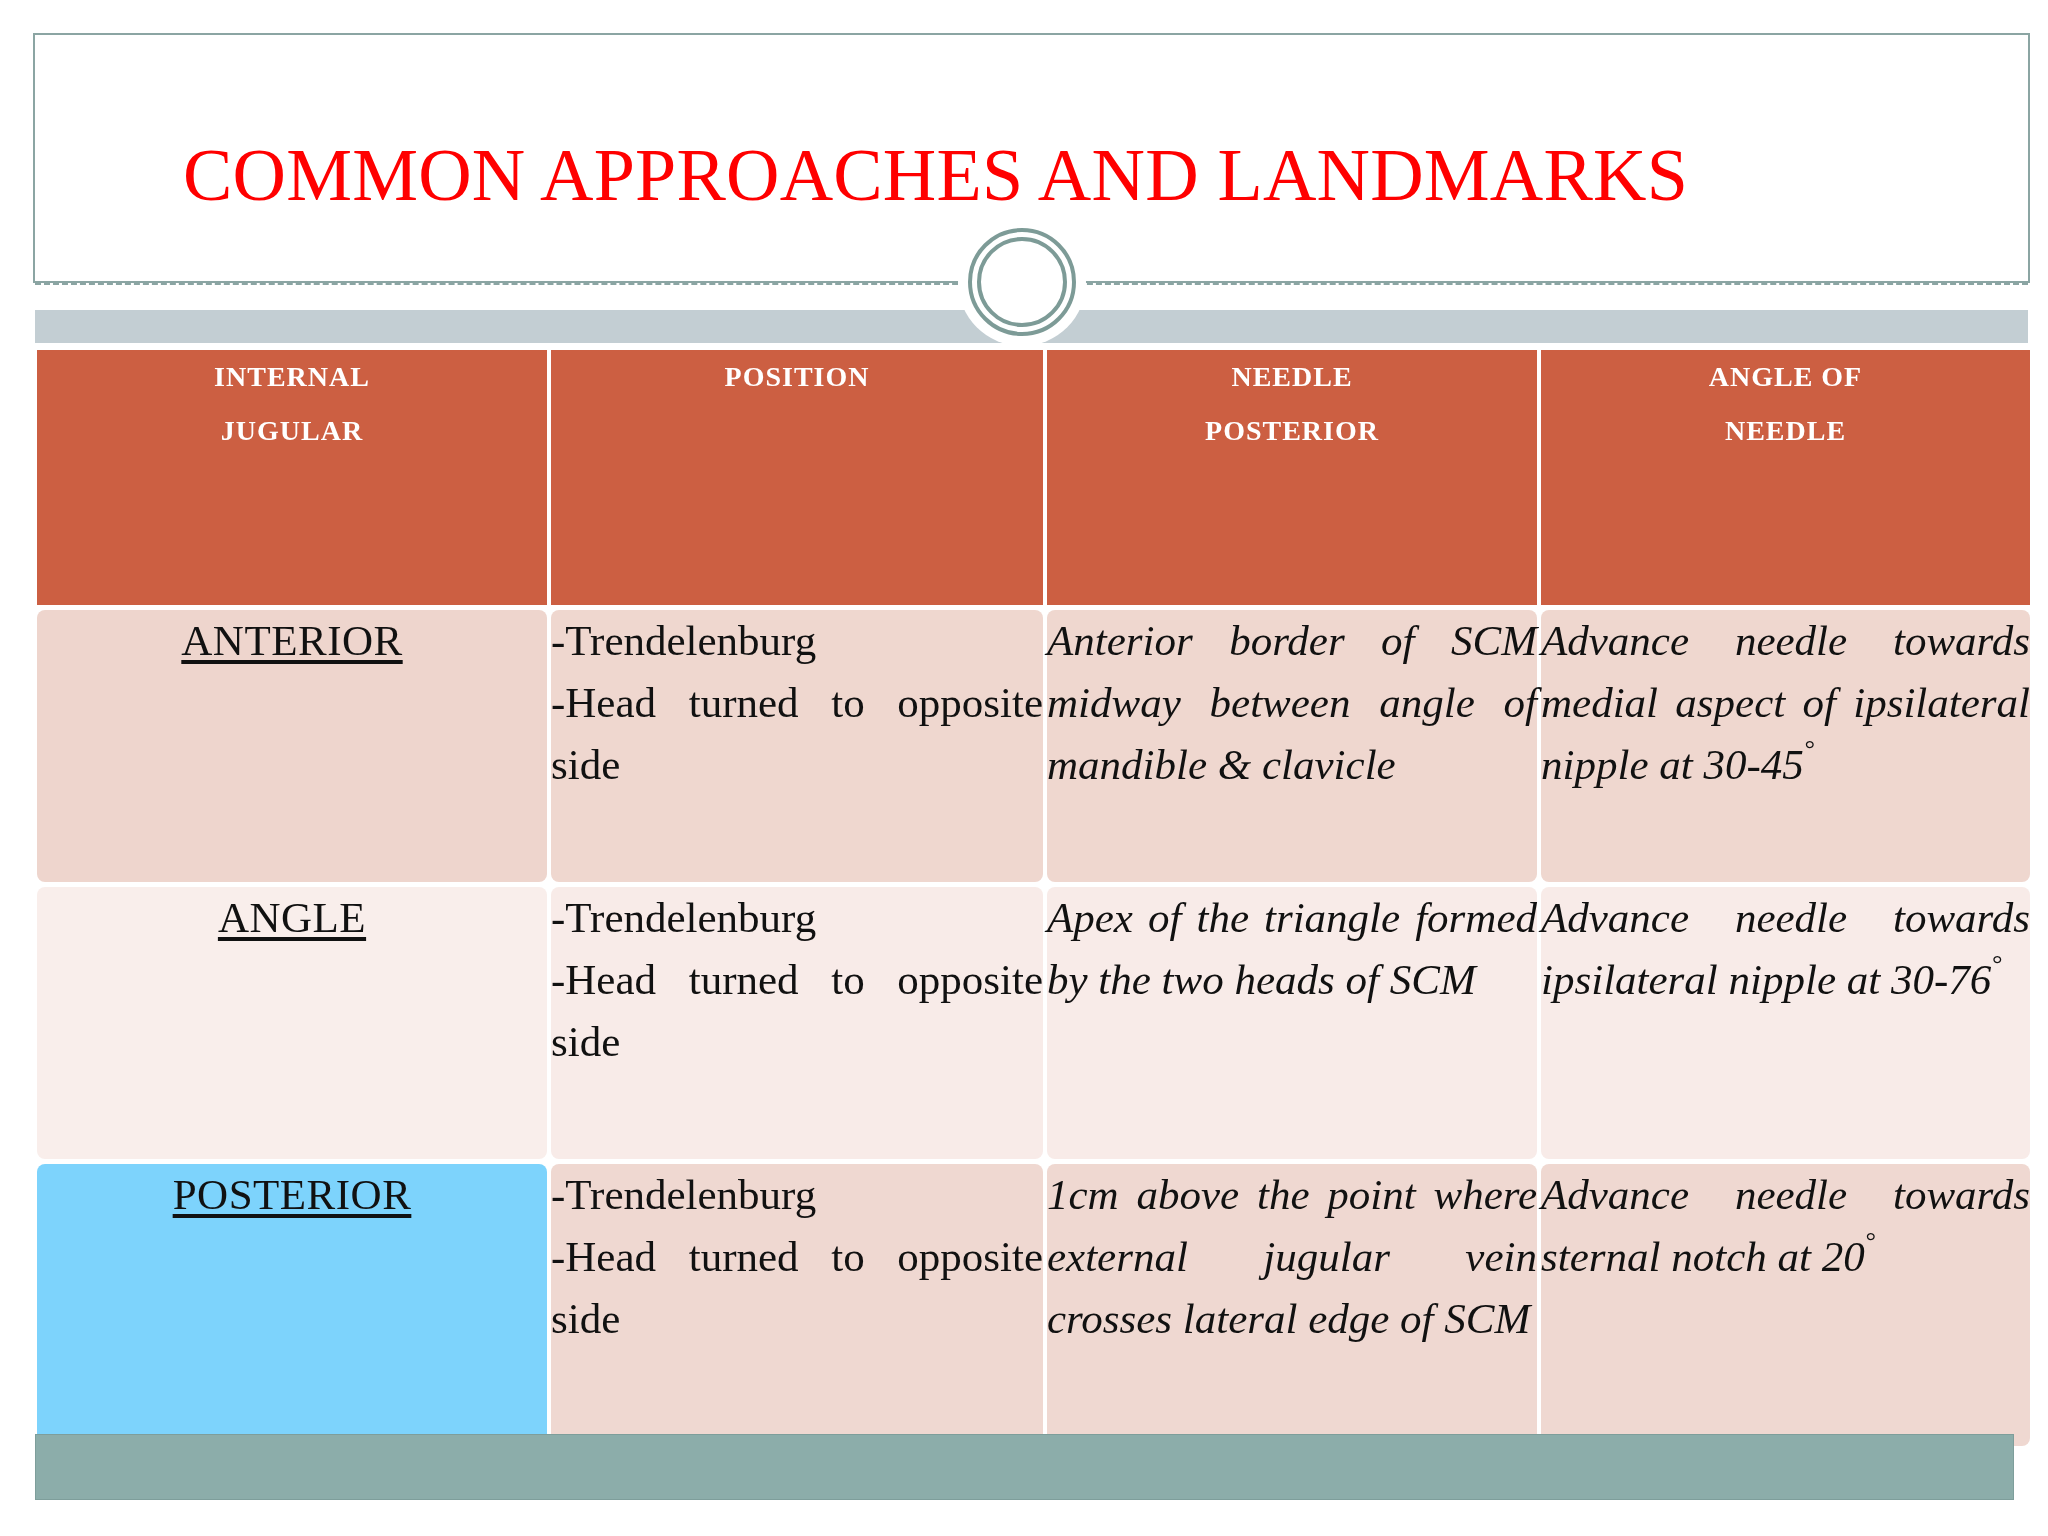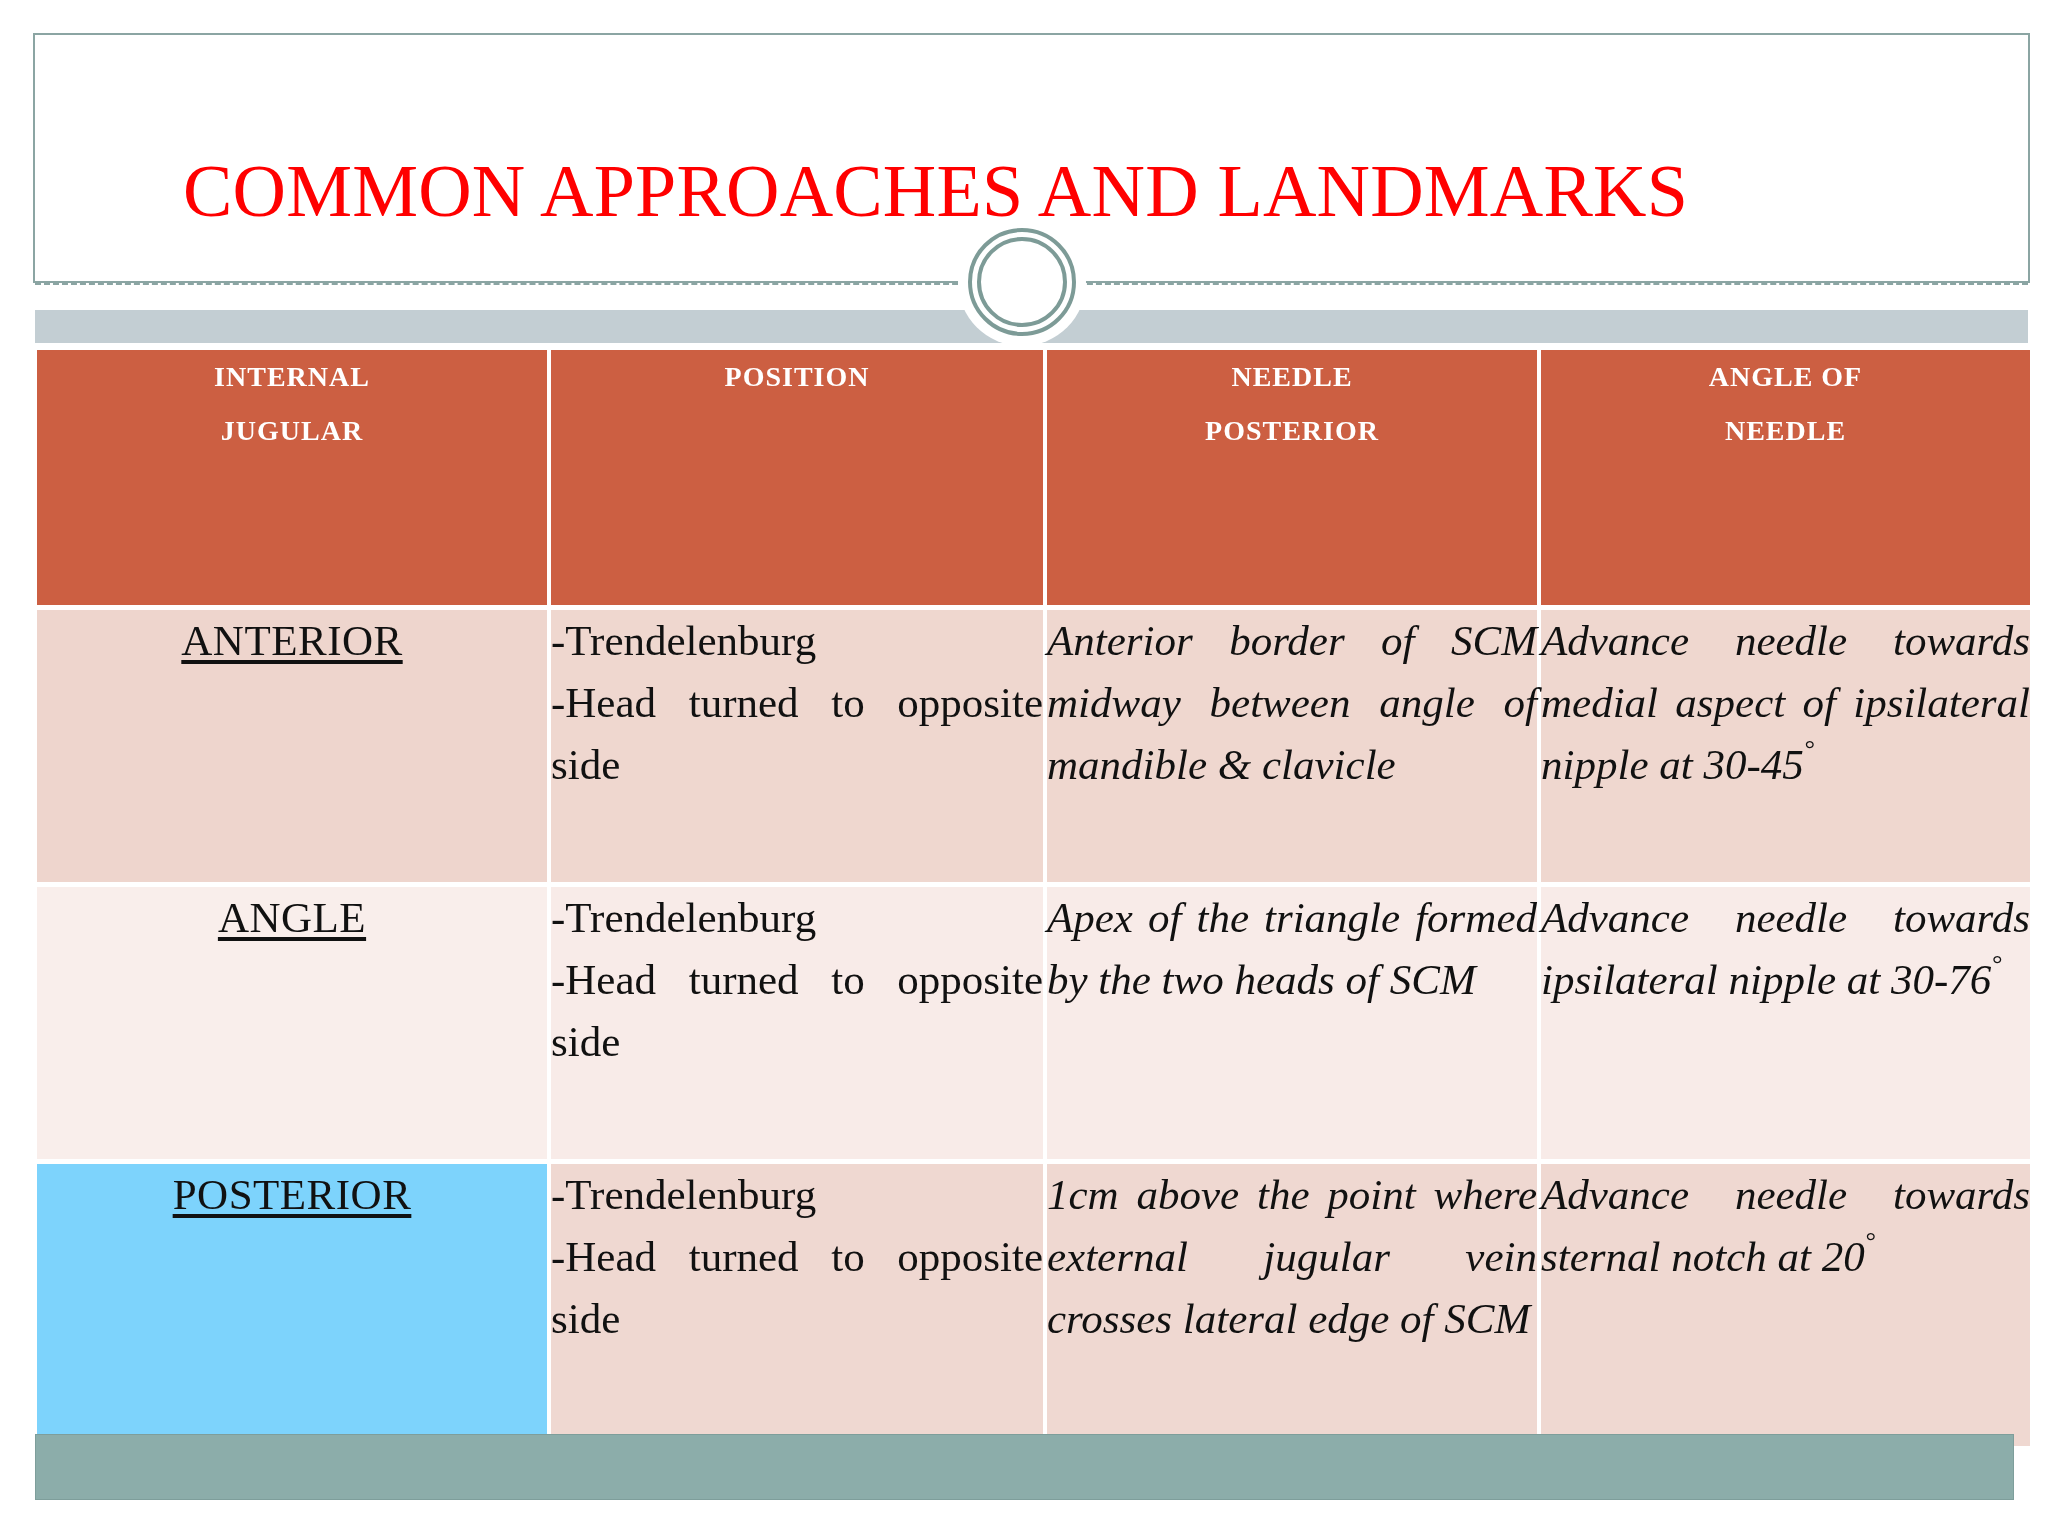--- a/index.html
+++ b/index.html
@@ -32,21 +32,21 @@
     width: 1997px;
     height: 250px;
     box-sizing: border-box;
     border: 2px solid #8ba5a3;
     background: #ffffff;
     z-index: 2;
   }
   #title-text {
     position: absolute;
     left: 148px;
-    top: 108px;
+    top: 92px;
     width: 1820px;
     color: #ff0000;
     font-size: 74px;
     line-height: 96px;
     letter-spacing: 0.2px;
     white-space: nowrap;
     font-family: "Liberation Serif", "DejaVu Serif", serif;
   }
 
   
@@ -150,20 +150,21 @@
     padding-top: 0;
   }
 
   
   tr.body-row td {
     font-size: 43px;
     line-height: 62px;
     color: #111111;
     padding: 14px 18px 20px 18px;
     box-sizing: border-box;
+    border-radius: 8px;
   }
   tr.body-row td.col-approach {
     text-align: center;
     padding-top: 16px;
   }
   tr.body-row td.col-approach span.ap-label {
     text-decoration: underline;
     text-underline-offset: 5px;
     letter-spacing: 0.5px;
   }

